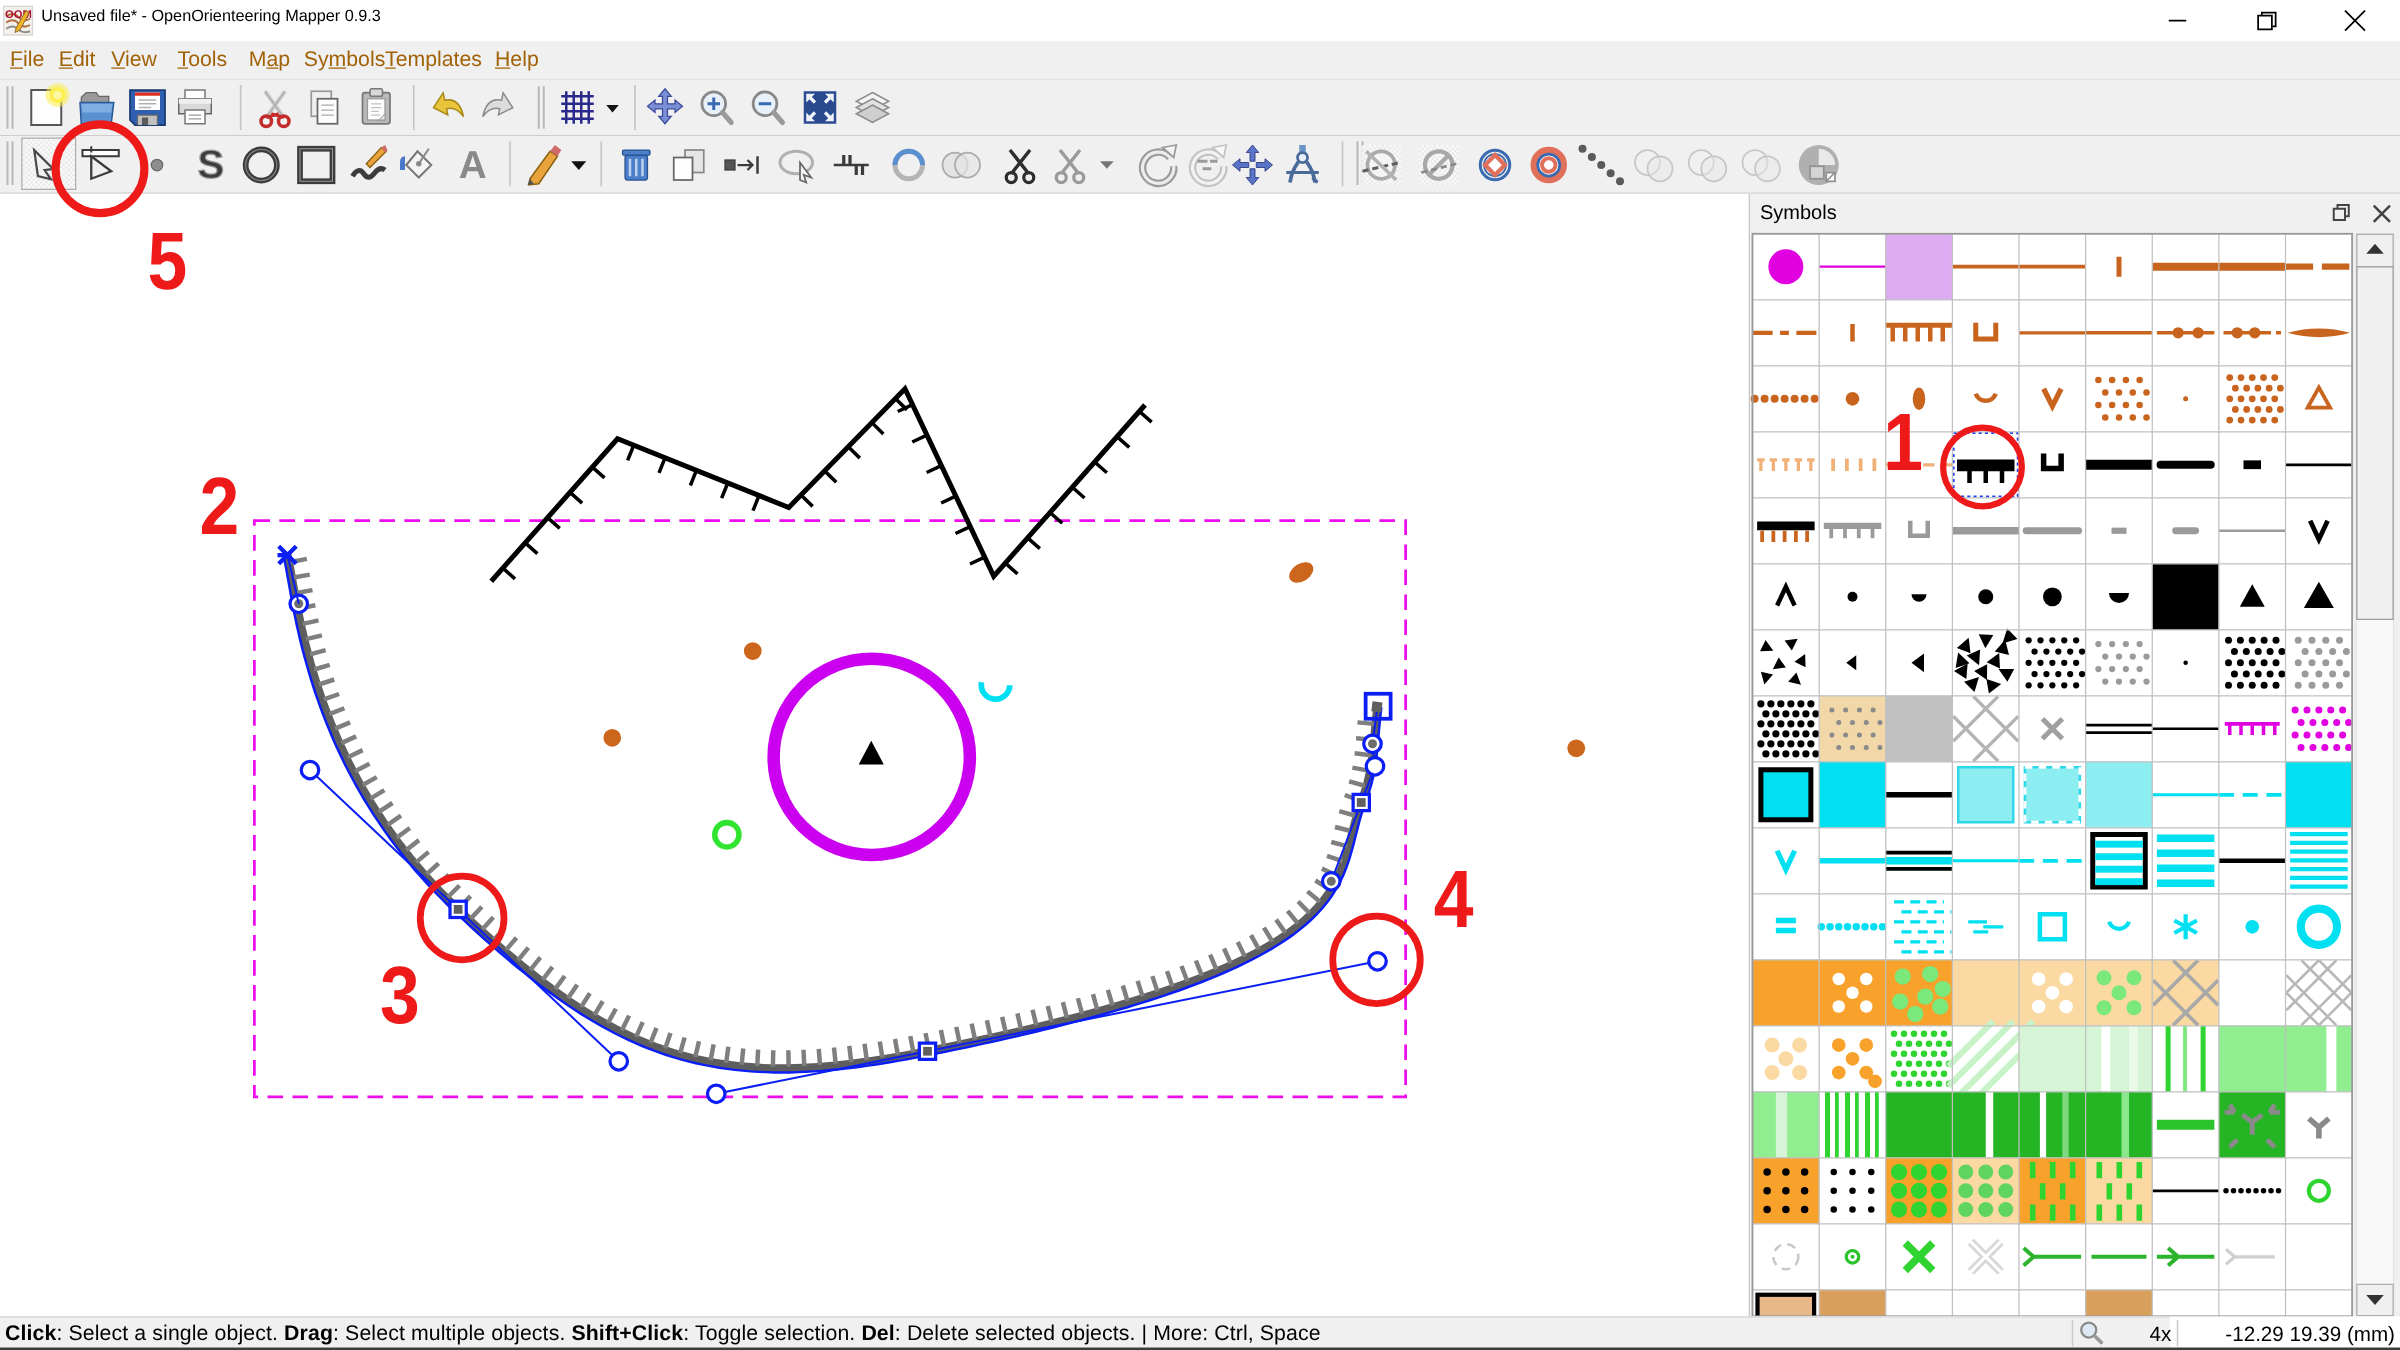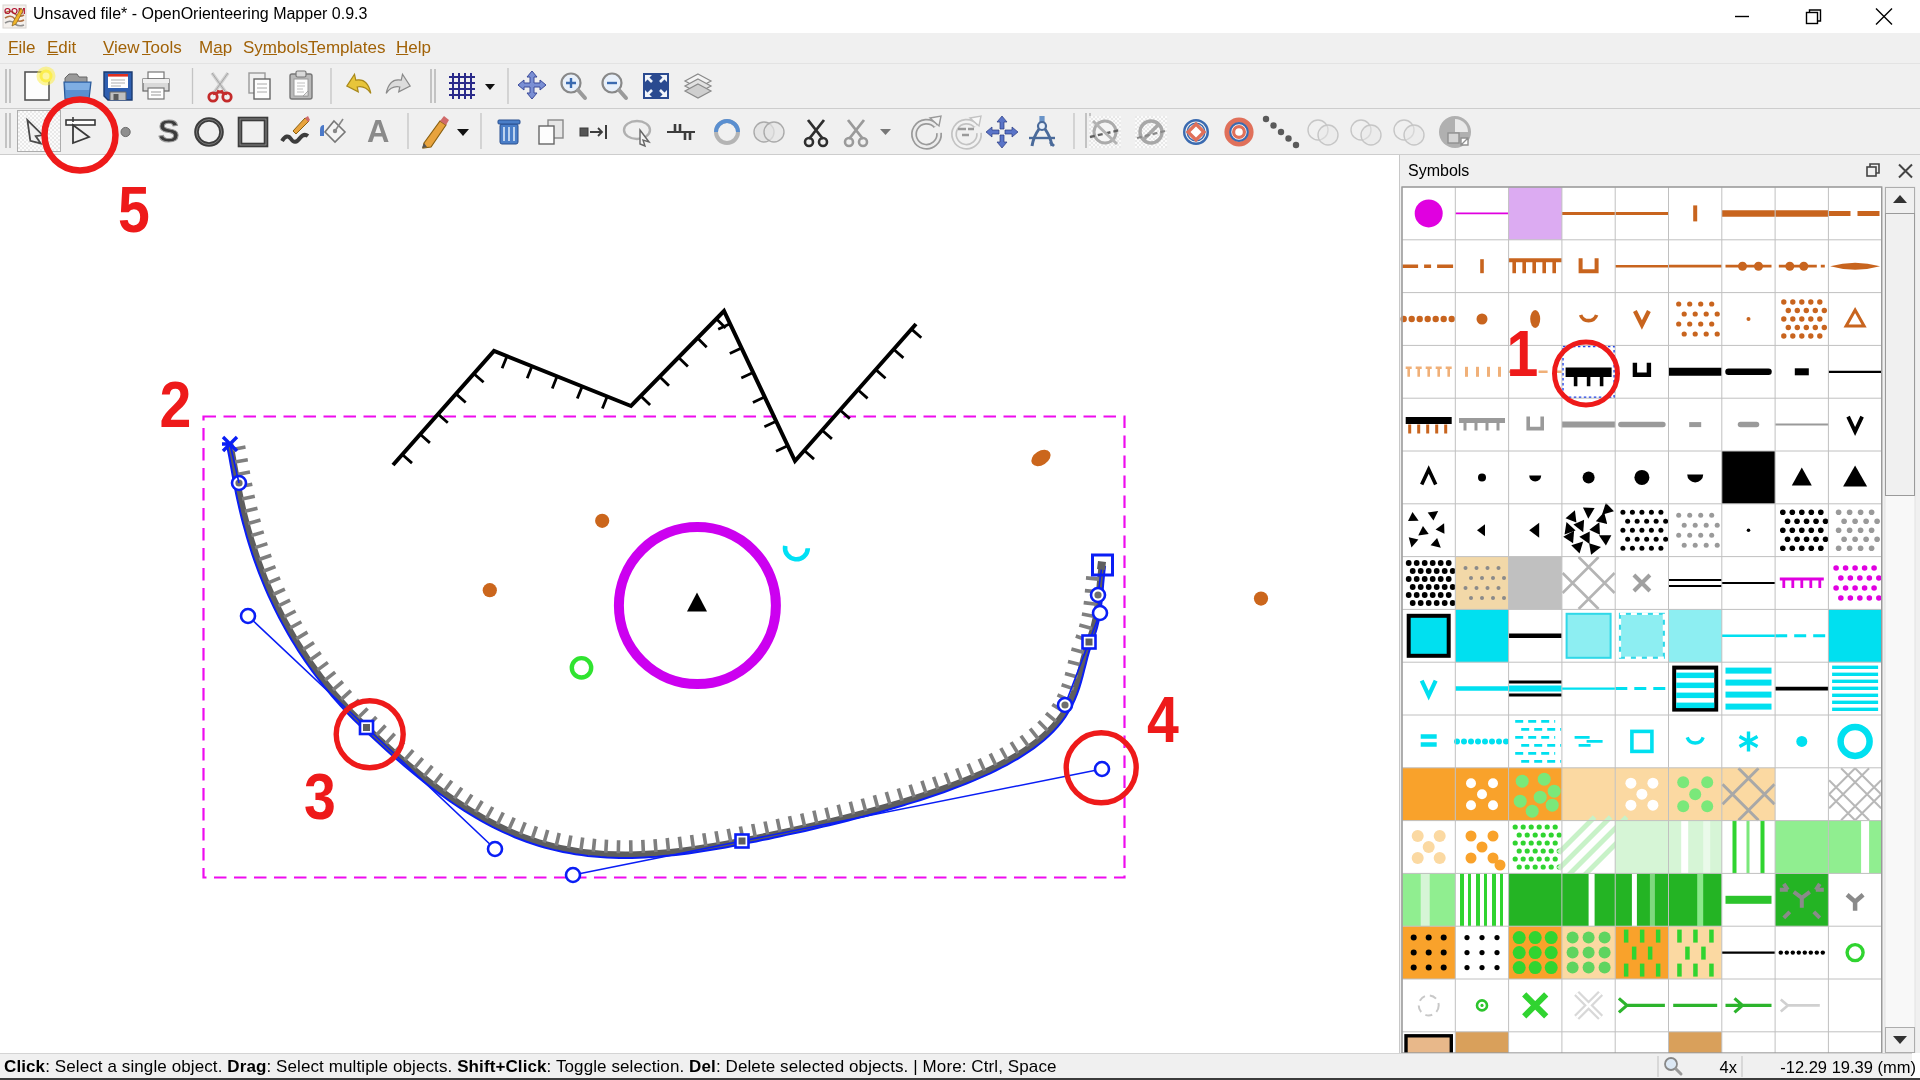--- a/index.html
+++ b/index.html
@@ -1,28 +1,28 @@
 <!DOCTYPE html>
 <html><head><meta charset="utf-8">
 <style>
 *{margin:0;padding:0;box-sizing:border-box}
 html,body{width:1920px;height:1080px;overflow:hidden;background:#fff;
   font-family:"Liberation Sans",sans-serif;}
 #app{position:absolute;left:0;top:0;width:1920px;height:1080px;}
 .abs{position:absolute;}
 #titlebar{left:0;top:0;width:1920px;height:33px;background:#fff;}
-#title-text{left:33px;top:5px;font-size:16px;color:#000;}
+#title-text{left:33px;top:5px;font-size:13px;color:#000;}
 #menubar{left:0;top:33px;width:1920px;height:30px;background:#f0f0f0;}
 .menu{position:absolute;top:5px;font-size:17px;color:#a16207;}
 #toolbar1{left:0;top:63px;width:1920px;height:46px;background:#f0f0f0;border-top:1px solid #e3e3e3;border-bottom:1px solid #cdcdcd;}
 #toolbar2{left:0;top:109px;width:1920px;height:46px;background:#f0f0f0;border-bottom:1px solid #cdcdcd;}
 #canvas{left:0;top:155px;width:1399px;height:898px;background:#fff;}
 #panel{left:1399px;top:155px;width:521px;height:898px;background:#f0f0f0;border-left:1px solid #c8c8c8;}
 #panel-title{position:absolute;left:8px;top:7px;font-size:16px;color:#000;z-index:5;}
-#statusbar{left:0;top:1053px;width:1912px;height:25px;background:#f0f0f0;border-top:1px solid #d4d4d4;font-size:17px;}
+#statusbar{left:0;top:1053px;width:1736px;height:25px;background:#f0f0f0;border-top:1px solid #d4d4d4;font-size:17px;}
 #bottomedge{left:0;top:1078px;width:1920px;height:2px;background:#3c3c3c;}
 #status-left{position:absolute;left:4px;top:3px;color:#000;}
 .svgabs{position:absolute;left:0;top:0;}
 </style></head>
 <body>
 <div id="app">
   <div id="titlebar" class="abs">
     <svg class="svgabs" width="1920" height="33">
 
       <g transform="translate(3,5)">
@@ -39,21 +39,21 @@
         <rect x="1806.5" y="12.5" width="11" height="11"></rect>
         <path d="M1809.5,12.5 v-2.5 h11 v11 h-2.5"></path>
         <path d="M1876,8.5 l16,16 m0,-16 l-16,16"></path>
       </g>
     </svg>
     <div id="title-text" class="abs">Unsaved file* - OpenOrienteering Mapper 0.9.3</div>
   </div>
   <div id="menubar" class="abs">
     <div class="menu" style="left:8px"><u>F</u>ile</div>
     <div class="menu" style="left:47px"><u>E</u>dit</div>
-    <div class="menu" style="left:103px"><u>V</u>iew</div>
+    <div class="menu" style="left:89px"><u>V</u>iew</div>
     <div class="menu" style="left:142px"><u>T</u>ools</div>
     <div class="menu" style="left:199px">M<u>a</u>p</div>
     <div class="menu" style="left:243px">Sy<u>m</u>bols</div>
     <div class="menu" style="left:308px"><u>T</u>emplates</div>
     <div class="menu" style="left:396px"><u>H</u>elp</div>
   </div>
   <div id="toolbar1" class="abs">
     <svg class="svgabs" width="1920" height="44" id="tb1svg">
       <g stroke="#b8b8b8" stroke-width="1.6">
           <path d="M6,5 v34 M10,5 v34"></path>

